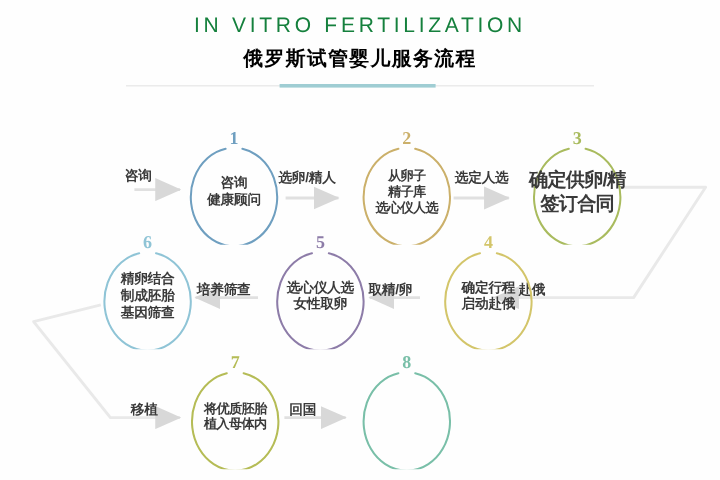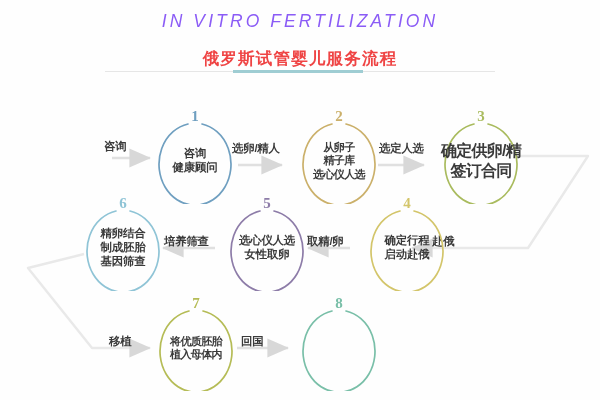--- a/index.html
+++ b/index.html
@@ -30,24 +30,24 @@
   }
   .title-en {
     margin-top: 11px;
     font-size: 17.5px;
     letter-spacing: 3.1px;
     color: #9fd0e6;
     font-weight: 500;
     white-space: nowrap;
   }
   .title-cn {
-    margin-top: 16px;
+    margin-top: 6px;
     font-size: 16.5px;
     letter-spacing: 1.2px;
-    color: #ef4444;
+    color: #000000;
     font-weight: 700;
     white-space: nowrap;
   }
   .divider-wrap {
     position: absolute;
     left: 105px;
     top: 70px;
     width: 390px;
     height: 3px;
   }
@@ -124,21 +124,21 @@
     white-space: nowrap;
     letter-spacing: -0.2px;
   }
 </style>
 </head>
 <body>
 
 <div id="stage">
 
   <div class="header">
-    <div class="title-en" style="color: #8b5cf6; font-style: italic;">IN VITRO FERTILIZATION</div>
+    <div class="title-en" style="color: #15803d;">IN VITRO FERTILIZATION</div>
     <div class="title-cn">俄罗斯试管婴儿服务流程</div>
   </div>
   <div class="divider-wrap">
     <div class="divider-base"></div>
     <div class="divider-accent" style="background: rgb(159, 205, 211);"></div>
   </div>
 
   <svg id="wires" viewBox="0 0 600 400">
     <defs>
       <marker id="ahR" markerWidth="9" markerHeight="8" refX="8.6" refY="4" orient="auto">

